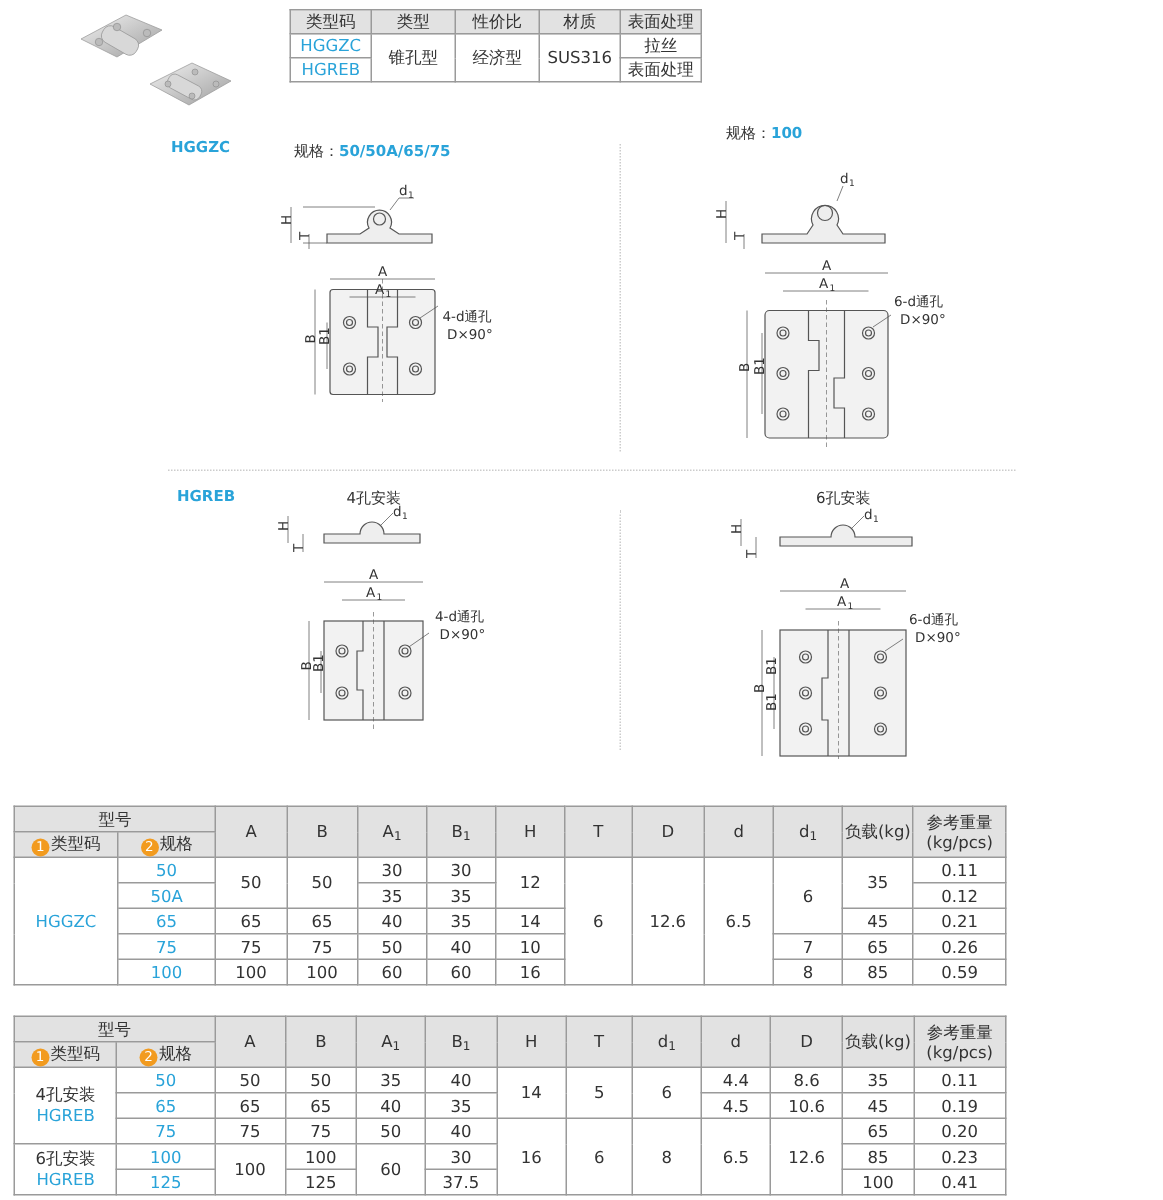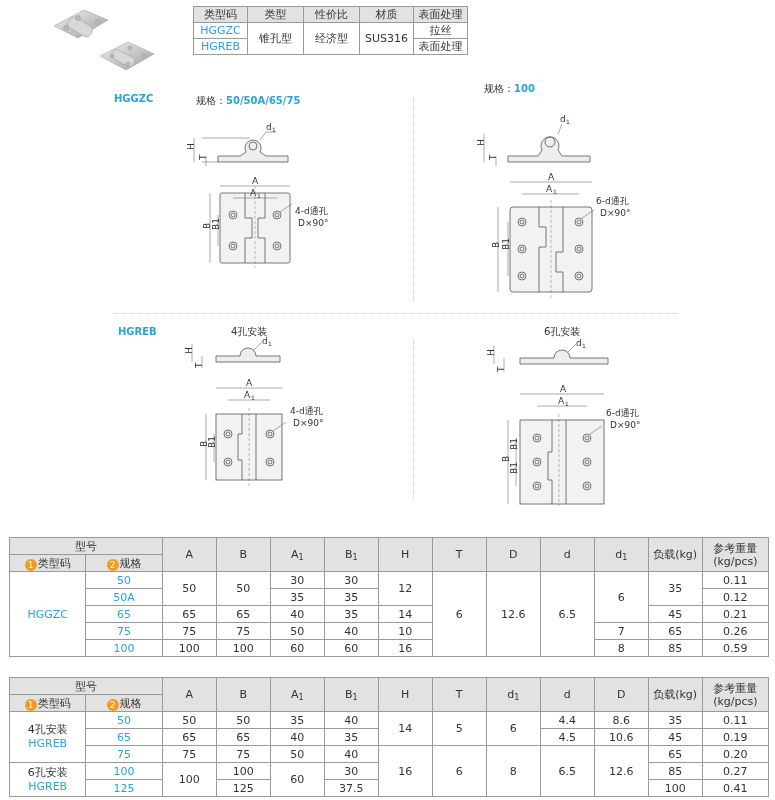--- a/index.html
+++ b/index.html
@@ -20,21 +20,21 @@
   .section-label { font-size: 10px; font-weight: bold; color: #29a3d9; }
   .diagram-caption { font-size: 10px; color: #333; }
   .diagram-caption .blue { color: #29a3d9; font-weight: bold; }
 
   .dotted-v { border-left: 1px dotted #ccc; }
   .dotted-h { border-top: 1px dotted #ccc; }
 
   svg text { font-family: "DejaVu Sans", "Liberation Sans", sans-serif; }
 
   
-  .data-table { left: 9px; width: 760px; font-size: 11px; }
+  .data-table { left: 9px; width: 662px; font-size: 11px; }
   .data-table td, .data-table th { border: 1px solid #9a9a9a; text-align: center; font-weight: normal; height: 17px; padding: 0; }
   .data-table th { background: #e2e2e2; color: #333; }
   .data-table .blue { color: #29a3d9; }
   .badge { display: inline-block; width: 12px; height: 12px; border-radius: 50%; background: #f29b1f; color: #fff; font-size: 9px; line-height: 12px; text-align: center; margin-right: 1px; vertical-align: -1px; }
   .sub { font-size: 8px; vertical-align: -2px; }
   #table1 { top: 537px; }
   #table2 { top: 677px; }
   .hdr2 { line-height: 13px; margin-top: 44px; }
 </style>
 </head>
@@ -421,21 +421,21 @@
     <td>0.20</td>
   </tr>
   <tr>
     <td rowspan="2" style="line-height:14px"><span>6孔安装</span><br><span class="blue">HGREB</span></td>
     <td class="blue">100</td>
     <td rowspan="2">100</td>
     <td>100</td>
     <td rowspan="2">60</td>
     <td>30</td>
     <td>85</td>
-    <td>0.27</td>
+    <td>0.23</td>
   </tr>
   <tr>
     <td class="blue">125</td>
     <td>125</td>
     <td>37.5</td>
     <td>100</td>
     <td>0.41</td>
   </tr>
 </tbody>
   </table>

